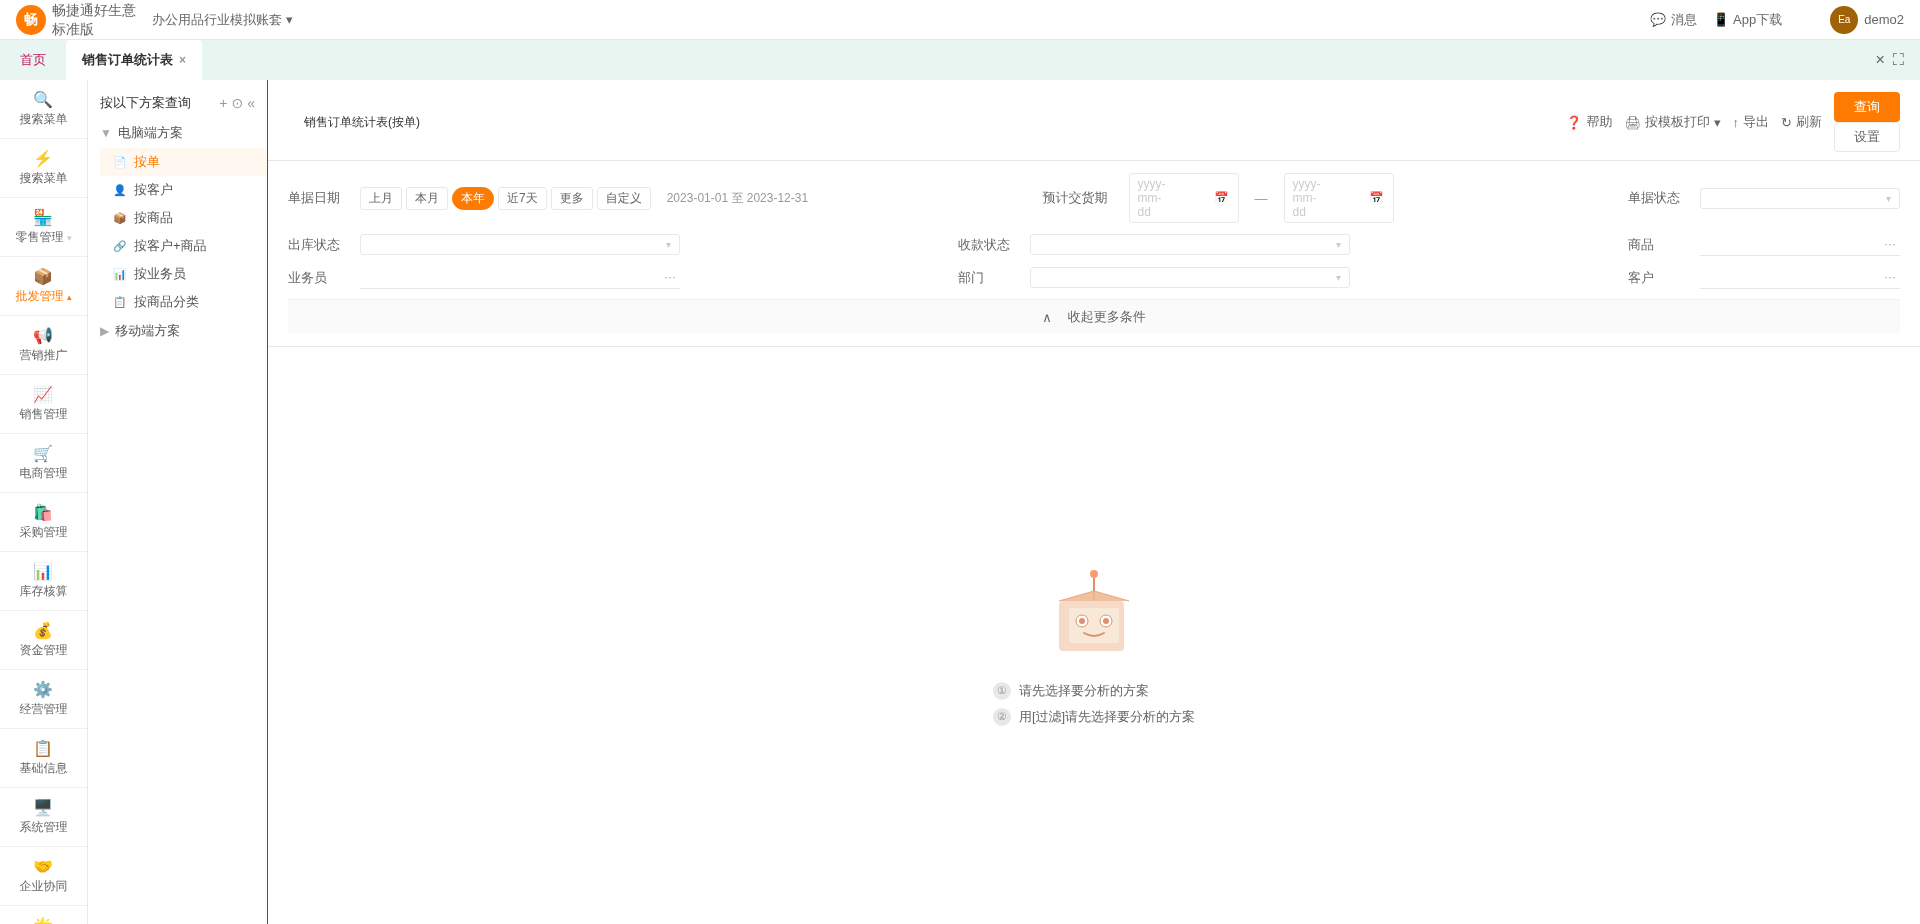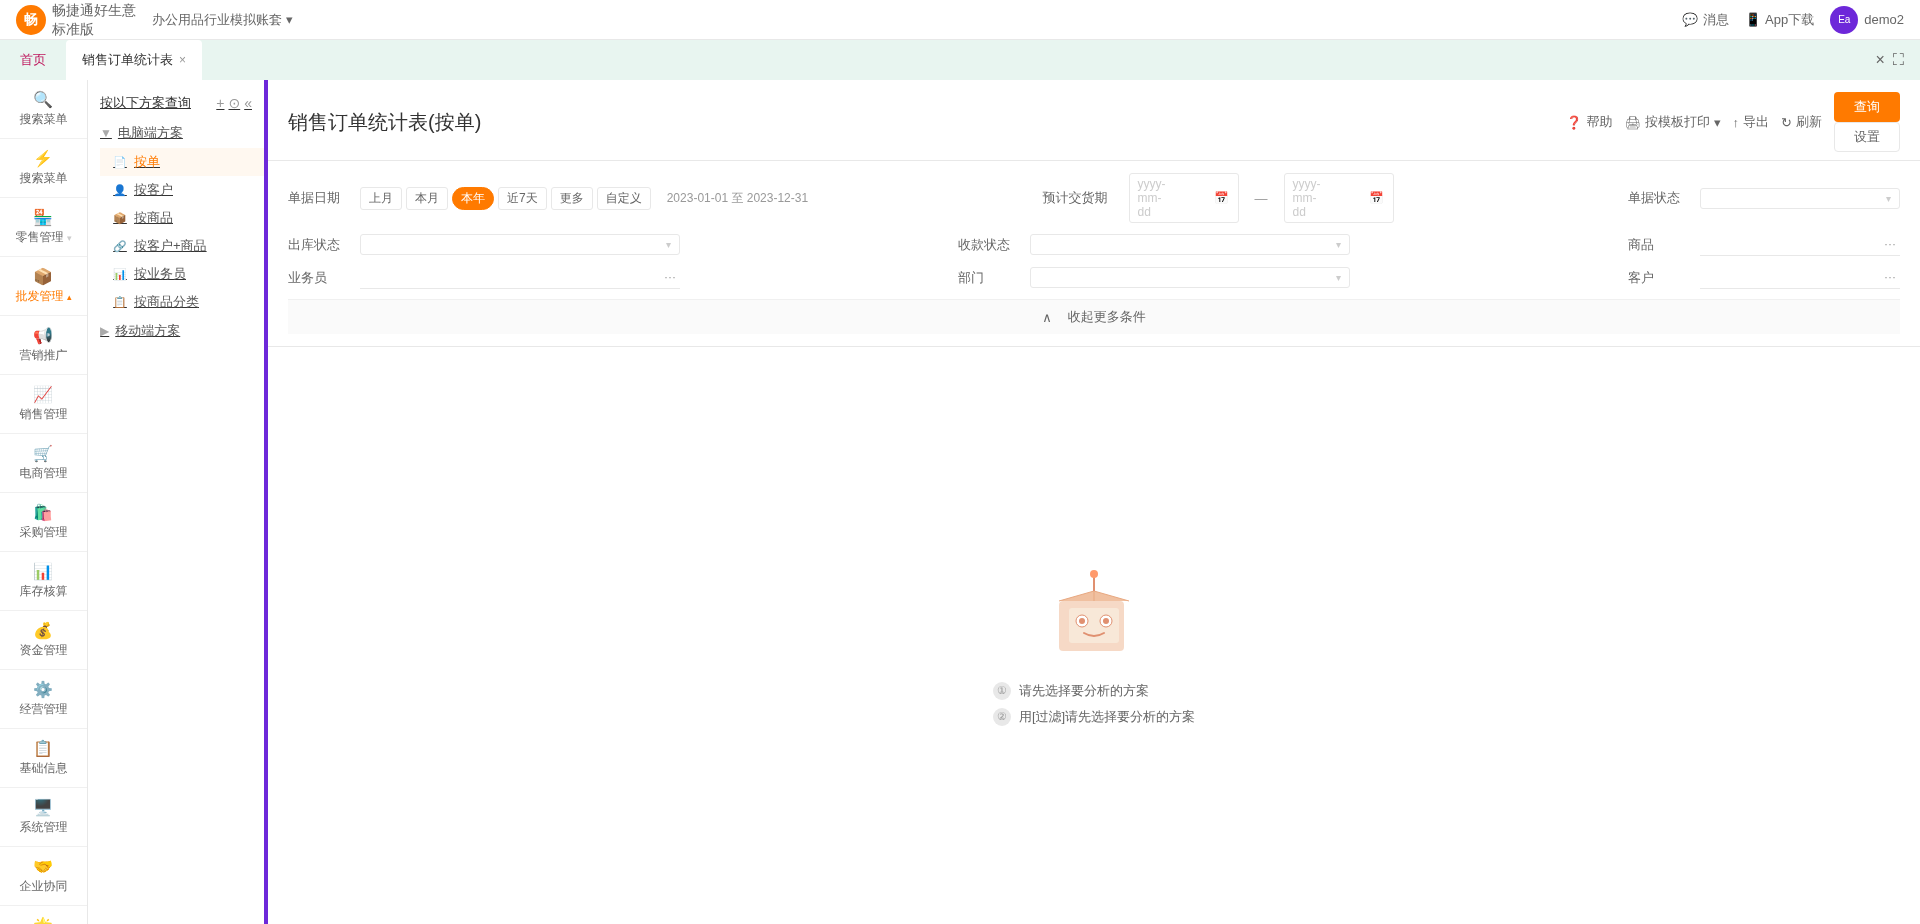--- a/index.html
+++ b/index.html
@@ -7,56 +7,56 @@
 
     
     .top-bar { height: 40px; background: #fff; display: flex; align-items: center; justify-content: space-between; padding: 0 16px; border-bottom: 1px solid #e8e8e8; }
     .top-bar-left { display: flex; align-items: center; gap: 8px; }
     .logo-area { display: flex; align-items: center; gap: 6px; }
     .logo-icon { width: 30px; height: 30px; background: #ff7a00; border-radius: 50%; display: flex; align-items: center; justify-content: center; color: #fff; font-size: 14px; font-weight: bold; }
     .logo-text { font-size: 14px; color: #666; line-height: 1.3; }
     .app-selector { display: flex; align-items: center; gap: 4px; color: #666; font-size: 13px; cursor: pointer; padding: 4px 8px; border-radius: 4px; }
     .top-bar-right { display: flex; align-items: center; gap: 16px; }
     .top-bar-action { display: flex; align-items: center; gap: 4px; color: #666; font-size: 13px; cursor: pointer; }
-    .user-avatar { width: 28px; height: 28px; background: #6d28d9; border-radius: 50%; display: flex; align-items: center; justify-content: center; color: #fff; font-size: 12px; }
+    .user-avatar { width: 28px; height: 28px; background: #a16207; border-radius: 50%; display: flex; align-items: center; justify-content: center; color: #fff; font-size: 12px; margin-left: 32px; }
 
     
     .tab-bar { height: 40px; background: #e8f5f0; display: flex; align-items: center; padding: 0 0; position: relative; }
     .tab-home { padding: 0 20px; height: 48px; display: flex; align-items: center; color: #be185d; font-size: 13px; cursor: pointer; background: transparent; }
-    .tab-active { padding: 0 16px; height: 40px; display: flex; align-items: center; gap: 6px; background: #fff; color: #333; font-size: 13px; cursor: pointer; border-radius: 4px 4px 0 0; }
+    .tab-active { padding: 0 16px; height: 40px; display: flex; align-items: center; gap: 6px; background: #fff; color: #333; font-size: 13px; cursor: pointer; border-radius: 4px 4px 0 0; font-weight: bold; }
     .tab-close { color: #999; font-size: 12px; cursor: pointer; }
     .window-controls { position: absolute; right: 16px; display: flex; gap: 8px; }
     .window-btn { color: #666; cursor: pointer; font-size: 16px; }
 
     
     .main-layout { display: flex; height: calc(924px - 80px); }
 
     
     .sidebar { width: 88px; background: #fff; border-right: 1px solid #e8e8e8; display: flex; flex-direction: column; overflow-y: auto; }
     .sidebar-item { padding: 10px 4px; text-align: center; cursor: pointer; color: #666; font-size: 12px; border-bottom: 1px solid #f0f0f0; }
     .sidebar-item.active { color: #ff7a00; }
     .sidebar-item .icon { font-size: 16px; margin-bottom: 2px; display: block; }
 
     
-    .left-panel { width: 180px; background: #fff; border-right: 4px solid #6d28d9; padding: 8px 0; overflow-y: auto; text-decoration: underline; }
+    .left-panel { width: 180px; background: #fff; border-right: 1px solid #6d28d9; padding: 8px 0; overflow-y: auto; }
     .left-panel-header { display: flex; align-items: center; justify-content: space-between; padding: 6px 12px; }
     .left-panel-title { font-size: 13px; color: #333; font-weight: 500; }
     .left-panel-actions { display: flex; gap: 4px; }
     .panel-action-btn { color: #999; cursor: pointer; font-size: 14px; }
     .tree-item { display: flex; align-items: center; gap: 6px; padding: 6px 12px; cursor: pointer; color: #555; font-size: 13px; }
     .tree-item .tree-icon { font-size: 12px; color: #aaa; }
     .tree-children { padding-left: 12px; }
     .tree-child { display: flex; align-items: center; gap: 6px; padding: 5px 12px; cursor: pointer; color: #555; font-size: 13px; }
     .tree-child.active { color: #ff7a00; background: #fff8f0; }
     .tree-child-icon { width: 16px; height: 16px; display: flex; align-items: center; justify-content: center; font-size: 11px; color: #aaa; }
 
     
     .content-area { flex: 1; display: flex; flex-direction: column; overflow: hidden; }
     .content-header { background: #fff; padding: 12px 20px 8px; border-bottom: 1px solid #e8e8e8; display: flex; align-items: center; justify-content: space-between; }
-    .page-title { font-size: 20px; font-weight: 500; color: #333; }
+    .page-title { font-size: 12px; font-weight: 500; color: #333; margin-left: 16px; }
     .header-actions { display: flex; align-items: center; gap: 12px; }
     .header-action-btn { display: flex; align-items: center; gap: 4px; color: #666; font-size: 13px; cursor: pointer; }
 
     
     .filter-area { background: #fff; padding: 12px 20px; border-bottom: 1px solid #e8e8e8; }
     .filter-row { display: flex; align-items: center; gap: 16px; margin-bottom: 10px; }
     .filter-row:last-child { margin-bottom: 0; }
     .filter-label { color: #666; font-size: 13px; white-space: nowrap; min-width: 56px; }
     .date-quick-btns { display: flex; gap: 4px; align-items: center; }
     .date-btn { padding: 2px 8px; border: 1px solid #e8e8e8; border-radius: 3px; font-size: 12px; color: #666; cursor: pointer; background: #fff; }

